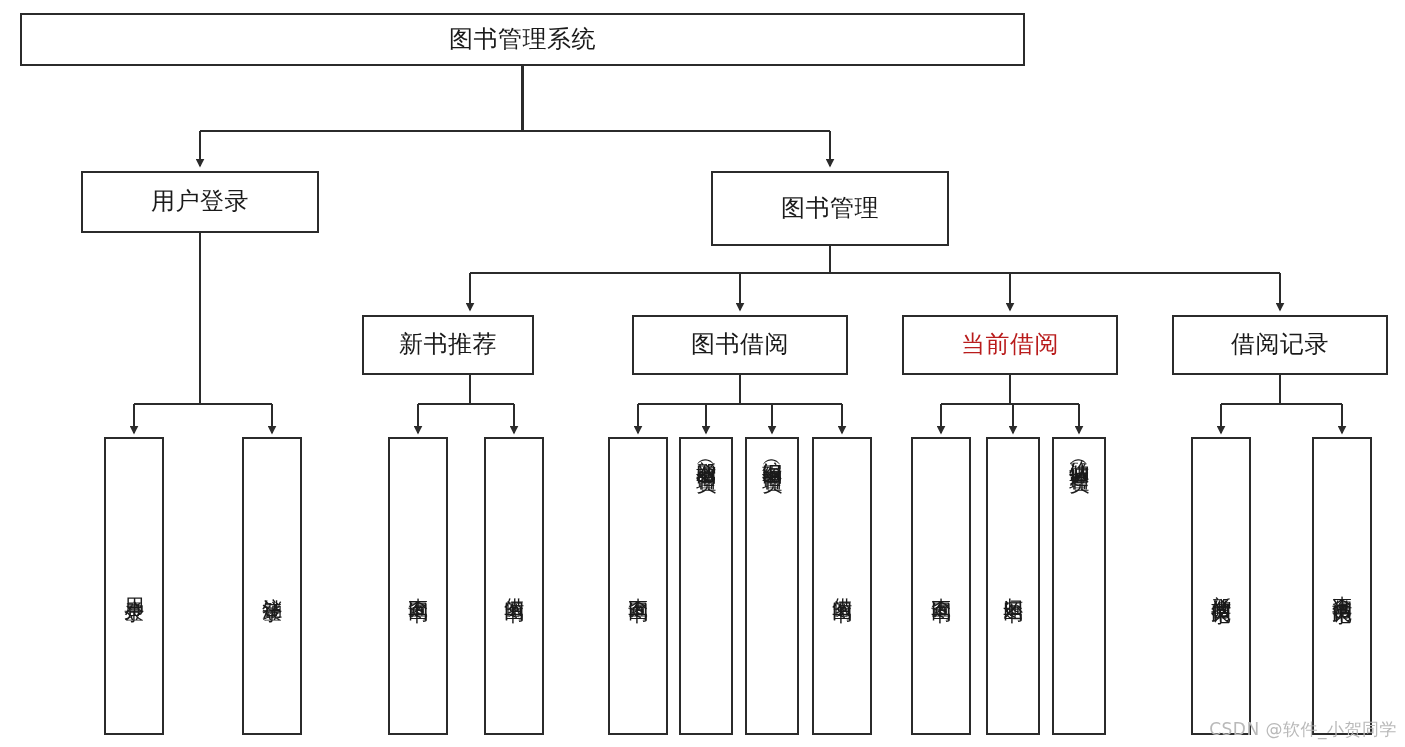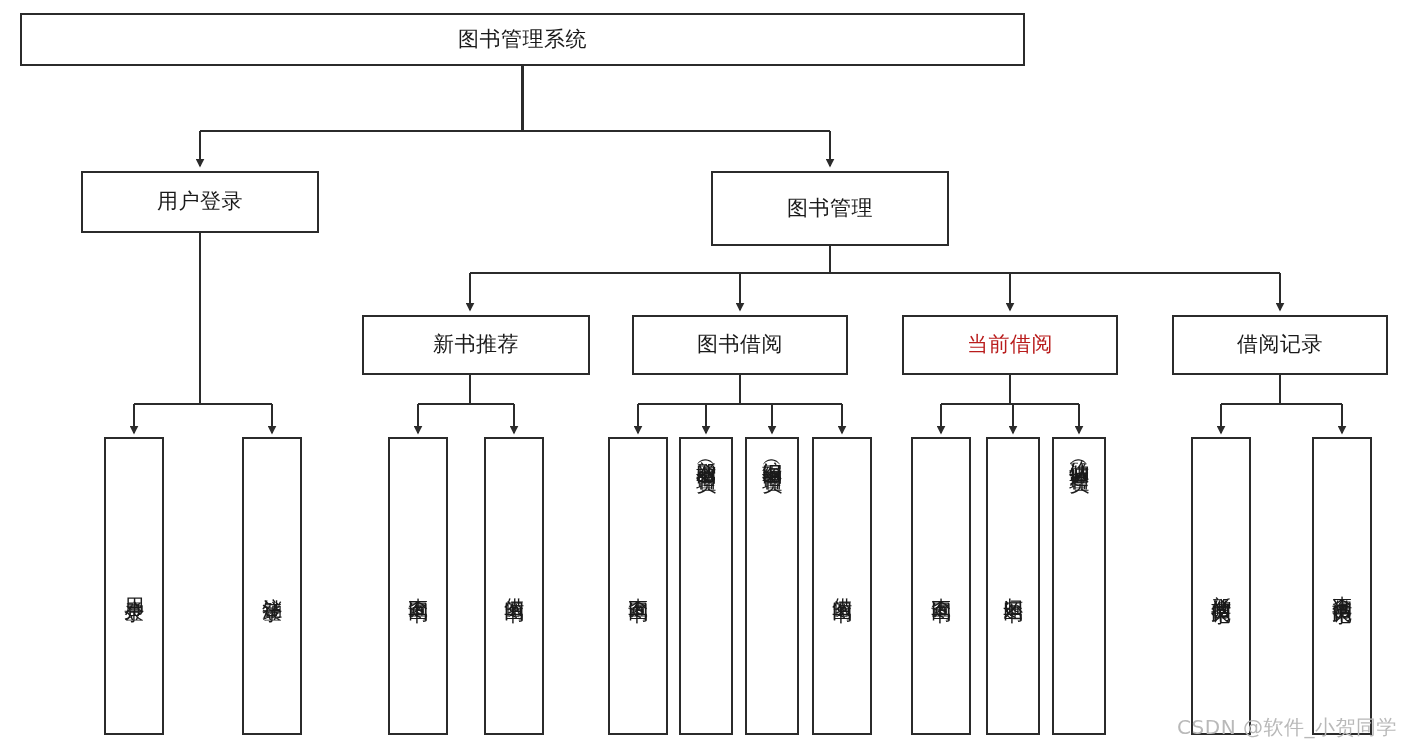--- a/index.html
+++ b/index.html
@@ -31,21 +31,21 @@
     box-sizing: border-box;
     background: #ffffff;
     border: 2px solid #2b2b2b;
     display: flex;
     align-items: center;
     justify-content: center;
     z-index: 2;
   }
   .node-label {
     color: #1a1a1a;
-    font-size: 21px;
+    font-size: 24px;
     line-height: 1.22;
     letter-spacing: 0.5px;
     text-align: center;
     white-space: nowrap;
   }
   
   .node.horizontal .node-label {
     writing-mode: horizontal-tb;
   }
   
@@ -63,21 +63,21 @@
     white-space: nowrap;
   }
   .node.vertical.centered {
     align-items: center;
     padding-top: 0;
   }
   .watermark {
     position: absolute;
     right: 8px;
     bottom: 6px;
-    font-size: 20px;
+    font-size: 17px;
     color: #b9b9b9;
     letter-spacing: 0.5px;
     z-index: 5;
     white-space: nowrap;
   }
 </style>
 </head>
 <body>
 
 <div id="diagram-root" style="background: rgb(255, 255, 255);">
@@ -136,21 +136,21 @@
     <span class="node-label" style="color: rgb(26, 26, 26);">图书管理系统</span>
   </div>
 
   <div class="node horizontal" style="left: 81px; top: 171px; width: 238px; height: 62px; border-color: rgb(43, 43, 43); background: rgb(255, 255, 255);">
     <span class="node-label" style="color: rgb(26, 26, 26);">用户登录</span>
   </div>
   <div class="node horizontal" style="left: 711px; top: 171px; width: 238px; height: 75px; border-color: rgb(43, 43, 43); background: rgb(255, 255, 255);">
     <span class="node-label" style="color: rgb(26, 26, 26);">图书管理</span>
   </div>
 
-  <div class="node horizontal" style="left: 362px; top: 315px; width: 228px; height: 60px; border-color: rgb(43, 43, 43); background: rgb(255, 255, 255);">
+  <div class="node horizontal" style="left: 362px; top: 315px; width: 172px; height: 60px; border-color: rgb(43, 43, 43); background: rgb(255, 255, 255);">
     <span class="node-label" style="color: rgb(26, 26, 26);">新书推荐</span>
   </div>
   <div class="node horizontal" style="left: 632px; top: 315px; width: 216px; height: 60px; border-color: rgb(43, 43, 43); background: rgb(255, 255, 255);">
     <span class="node-label" style="color: rgb(26, 26, 26);">图书借阅</span>
   </div>
   <div class="node horizontal" style="left: 902px; top: 315px; width: 216px; height: 60px; border-color: rgb(43, 43, 43); background: rgb(255, 255, 255);">
     <span class="node-label" style="color: #b91c1c;">当前借阅</span>
   </div>
   <div class="node horizontal" style="left: 1172px; top: 315px; width: 216px; height: 60px; border-color: rgb(43, 43, 43); background: rgb(255, 255, 255);">
     <span class="node-label" style="color: rgb(26, 26, 26);">借阅记录</span>

